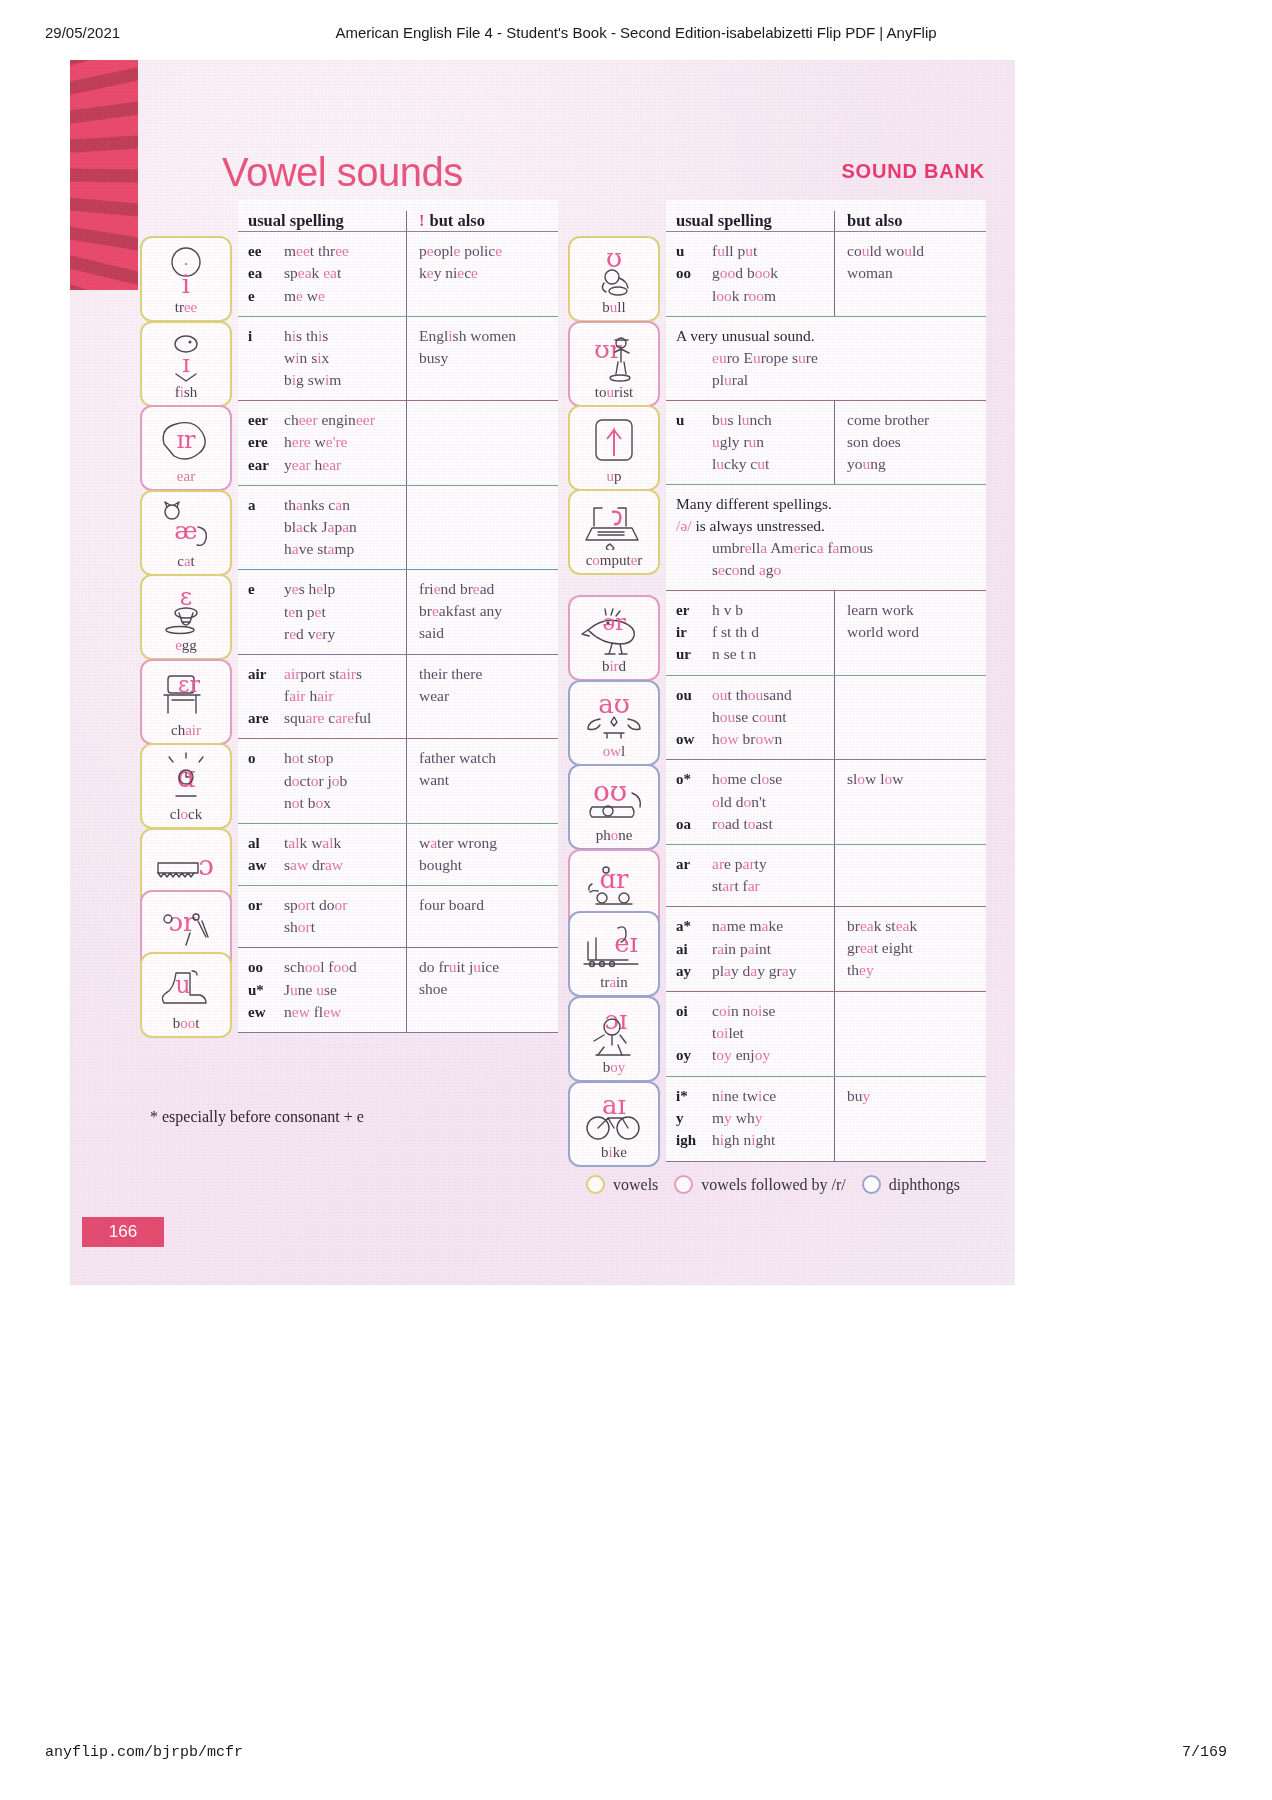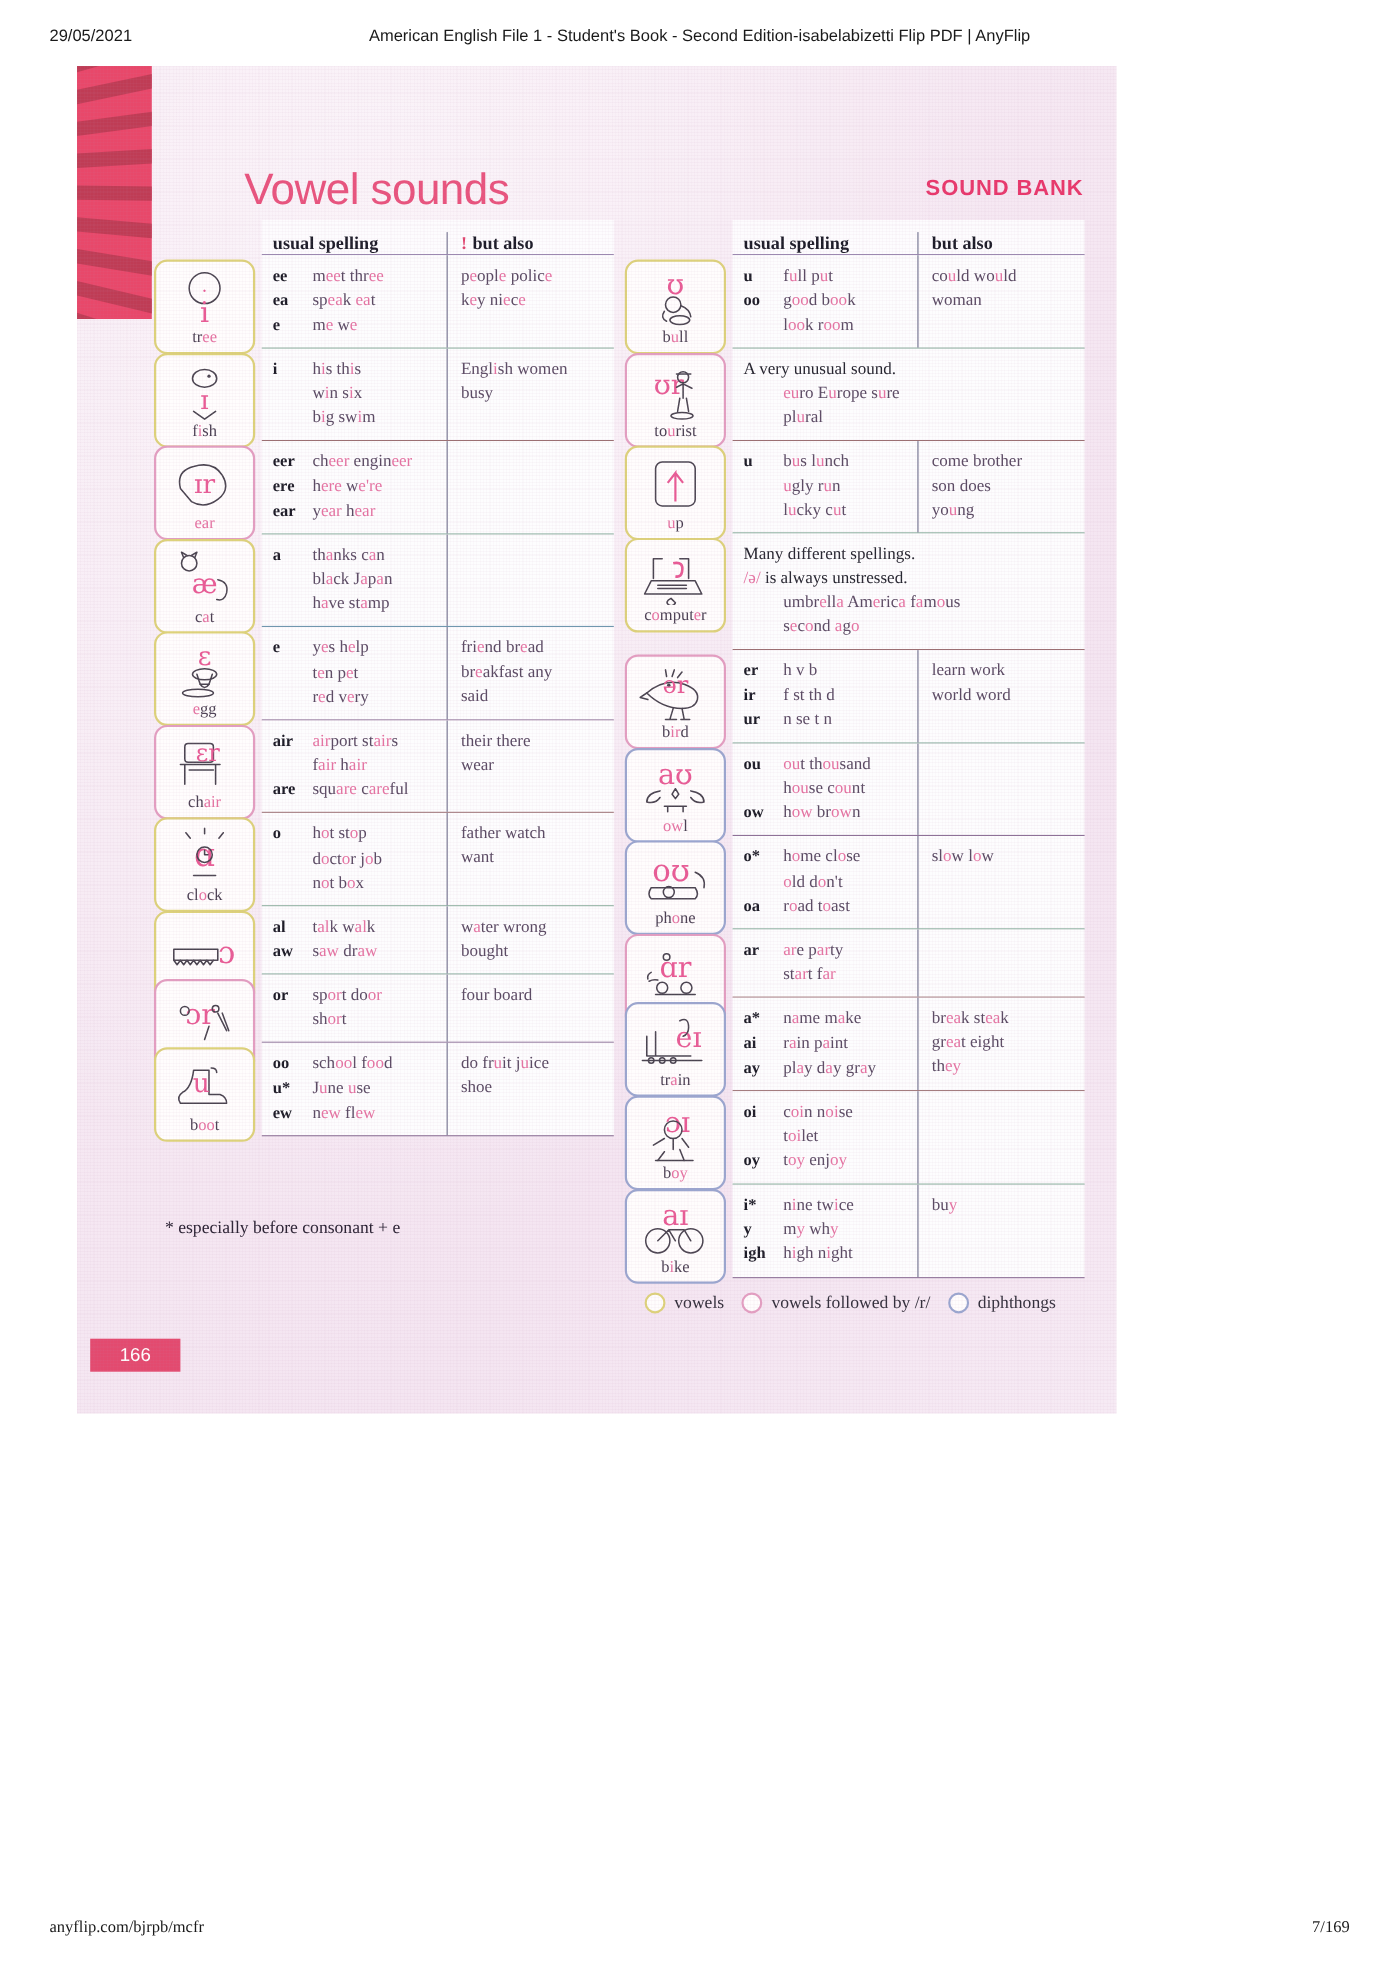--- a/index.html
+++ b/index.html
@@ -17,21 +17,21 @@
   .print-header {
     position:absolute; top:24px; left:0; width:1272px; height:22px;
     font-family:"Liberation Sans","DejaVu Sans",sans-serif;
     font-size:15px; color:#1a1a1a;
   }
   .print-header .ph-date { position:absolute; left:45px; top:0; }
   .print-header .ph-title { position:absolute; left:0; top:0; width:1272px; text-align:center; }
 
   .print-footer {
     position:absolute; bottom:36px; left:0; width:1272px; height:20px;
-    font-family:Liberation Serif, serif;
+    font-family:Liberation Mono, monospace;
     font-size:15px; color:#1a1a1a;margin-top:36px;
   }
   .print-footer .pf-url { position:absolute; left:45px; top:0; }
   .print-footer .pf-page { position:absolute; right:45px; top:0; }
 
   
   .scan {
     position:absolute; left:70px; top:60px;
     width:945px; height:1225px;
     background:
@@ -141,21 +141,21 @@
   .swatch { width:19px; height:19px; border-radius:50%;
             background:#fffdfd; border:2px solid #ddd27a; }
   .swatch.r1 { border-color:#e39ec1; }
   .swatch.di { border-color:#9aa6cf; }
 </style>
 </head>
 <body>
 
 <div class="print-header">
   <span class="ph-date">29/05/2021</span>
-  <span class="ph-title">American English File 1 - Student's Book - Second Edition-isabelabizetti Flip PDF | AnyFlip</span>
+  <span class="ph-title">American English File 4 - Student's Book - Second Edition-isabelabizetti Flip PDF | AnyFlip</span>
 </div>
 
 <div class="scan">
 
   <div class="flag">
       <div class="ray" style="top: 4px; transform: rotate(-16deg);"></div>
       <div class="ray" style="top: 30px; transform: rotate(-11.8deg);"></div>
       <div class="ray" style="top: 56px; transform: rotate(-7.6deg);"></div>
       <div class="ray" style="top: 82px; transform: rotate(-3.4deg);"></div>
       <div class="ray" style="top: 108px; transform: rotate(0.8deg);"></div>

